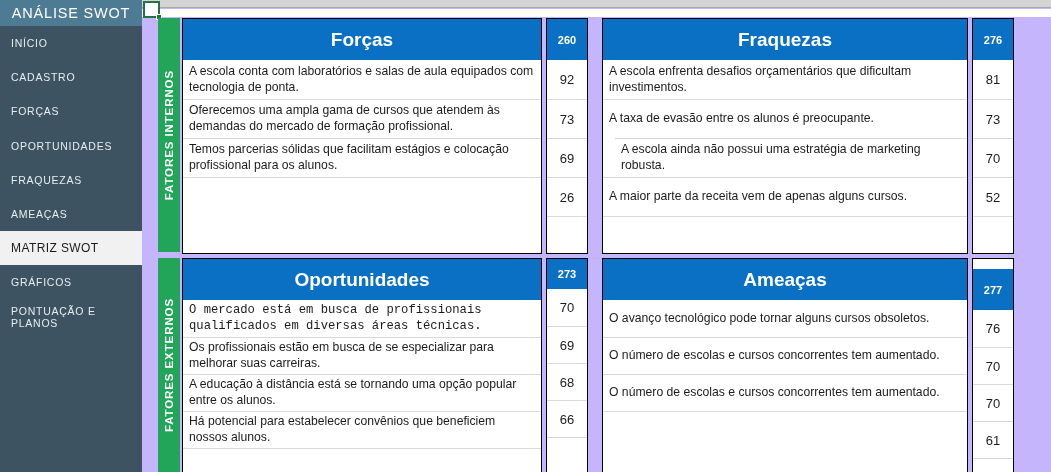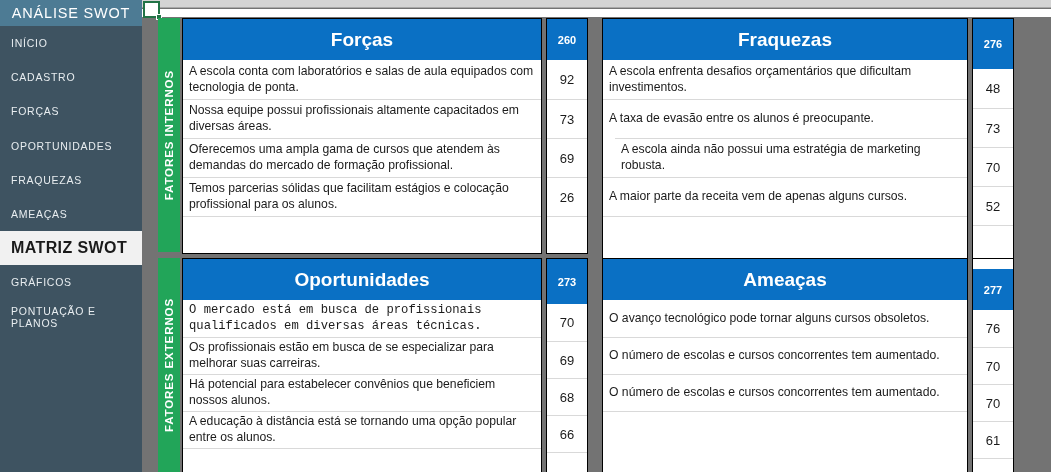--- a/index.html
+++ b/index.html
@@ -3,21 +3,21 @@
 <meta charset="utf-8">
 <style>
   * { box-sizing: border-box; margin: 0; padding: 0; }
   html, body {
     width: 1051px; height: 472px;
     overflow: hidden;
     background: #ffffff;
     font-family: "Liberation Sans", sans-serif;
   }
 
-  #app { position: relative; width: 1051px; height: 472px; background: #737373; }
+  #app { position: relative; width: 1051px; height: 472px; background: #c4b5fd; }
 
   
   .top-band {
     position: absolute; left: 142px; top: 0; width: 909px; height: 8px;
     background: #d4d4d4; border-bottom: 1px solid #a8a8a8;
   }
   .top-band-white {
     position: absolute; left: 142px; top: 9px; width: 909px; height: 8px;
     background: #ffffff;
   }
@@ -32,22 +32,22 @@
     display: flex; align-items: center; justify-content: center;
     color: #ffffff; font-size: 14.5px; letter-spacing: .8px;
     font-family: "Liberation Sans", sans-serif;
   }
   .nav-item {
     height: 34.2px; display: flex; align-items: center;
     padding-left: 11px;
     color: #e8edf0; font-size: 10.5px; letter-spacing: .75px;
   }
   .nav-item.active {
-    background: #f1f1f1; color: #1a1a1a; font-weight: bold;
-    letter-spacing: .4px; font-size: 16px;
+    background: #f1f1f1; color: #1a1a1a; font-weight: normal;
+    letter-spacing: .4px; font-size: 12px;
   }
 
   
   .cell-sel {
     position: absolute; left: 143px; top: 1px; width: 17px; height: 17px;
     border: 2px solid #217346; background: #ffffff;
   }
   .cell-handle {
     position: absolute; left: 156px; top: 14px; width: 6px; height: 6px;
     background: #217346; border: 1px solid #ffffff;
@@ -149,23 +149,20 @@
 
   <div id="quads">
       <div class="quad" style="left: 182px; top: 18px;">
         <div class="wrap">
           <div class="txtcol" style="width: 360px;">
             <div class="hdr hdr-title" style="height: 41px;">Forças</div>
             <div class="row first" style="height: 39px;">
               <span>A escola conta com laboratórios e salas de aula equipados com tecnologia de ponta.</span>
             </div>
             <div class="row" style="height: 39px;">
-              <span>Nossa equipe possui profissionais altamente capacitados em diversas áreas.</span>
-            </div>
-            <div class="row" style="height: 39px;">
               <span>Oferecemos uma ampla gama de cursos que atendem às demandas do mercado de formação profissional.</span>
             </div>
             <div class="row" style="height: 39px;">
               <span>Temos parcerias sólidas que facilitam estágios e colocação profissional para os alunos.</span>
             </div>
             <div class="row" style="height: 37px;">
               <span></span>
             </div>
           </div>
           <div class="scorecol" style="width: 42px;">
@@ -192,51 +189,51 @@
               <span>A escola ainda não possui uma estratégia de marketing robusta.</span>
             </div>
             <div class="row" style="height: 39px;">
               <span>A maior parte da receita vem de apenas alguns cursos.</span>
             </div>
             <div class="row" style="height: 37px;">
               <span></span>
             </div>
           </div>
           <div class="scorecol" style="width: 42px;">
-            <div class="hdr hdr-score" style="height: 50px; text-align: right;">276</div>
-            <div class="row-score first" style="height: 39px;">48</div>
+            <div class="hdr hdr-score" style="height: 41px; text-align: right;">276</div>
+            <div class="row-score first" style="height: 39px;">81</div>
             <div class="row-score" style="height: 39px;">73</div>
             <div class="row-score" style="height: 39px;">70</div>
             <div class="row-score" style="height: 39px;">52</div>
             <div class="row-score" style="height: 37px;"></div>
           </div>
         </div>
       </div>
       <div class="quad" style="left: 182px; top: 258px;">
         <div class="wrap">
           <div class="txtcol" style="width: 360px;">
             <div class="hdr hdr-title" style="height: 41px;">Oportunidades</div>
             <div class="row first" style="height: 37px; font-family: Liberation Mono, monospace;">
               <span>O mercado está em busca de profissionais qualificados em diversas áreas técnicas.</span>
             </div>
             <div class="row" style="height: 37px;">
               <span>Os profissionais estão em busca de se especializar para melhorar suas carreiras.</span>
             </div>
             <div class="row" style="height: 37px;">
+              <span>A educação à distância está se tornando uma opção popular entre os alunos.</span>
+            </div>
+            <div class="row" style="height: 37px;">
               <span>Há potencial para estabelecer convênios que beneficiem nossos alunos.</span>
             </div>
-            <div class="row" style="height: 37px;">
-              <span>A educação à distância está se tornando uma opção popular entre os alunos.</span>
-            </div>
             <div class="row" style="height: 30px;">
               <span></span>
             </div>
           </div>
           <div class="scorecol" style="width: 42px;">
-            <div class="hdr hdr-score" style="height: 45px;">273</div>
+            <div class="hdr hdr-score" style="height: 30px;">273</div>
             <div class="row-score first" style="height: 37px;">70</div>
             <div class="row-score" style="height: 37px;">69</div>
             <div class="row-score" style="height: 37px;">68</div>
             <div class="row-score" style="height: 37px;">66</div>
             <div class="row-score" style="height: 30px;"></div>
           </div>
         </div>
       </div>
       <div class="quad" style="left: 602px; top: 258px;">
         <div class="wrap">

